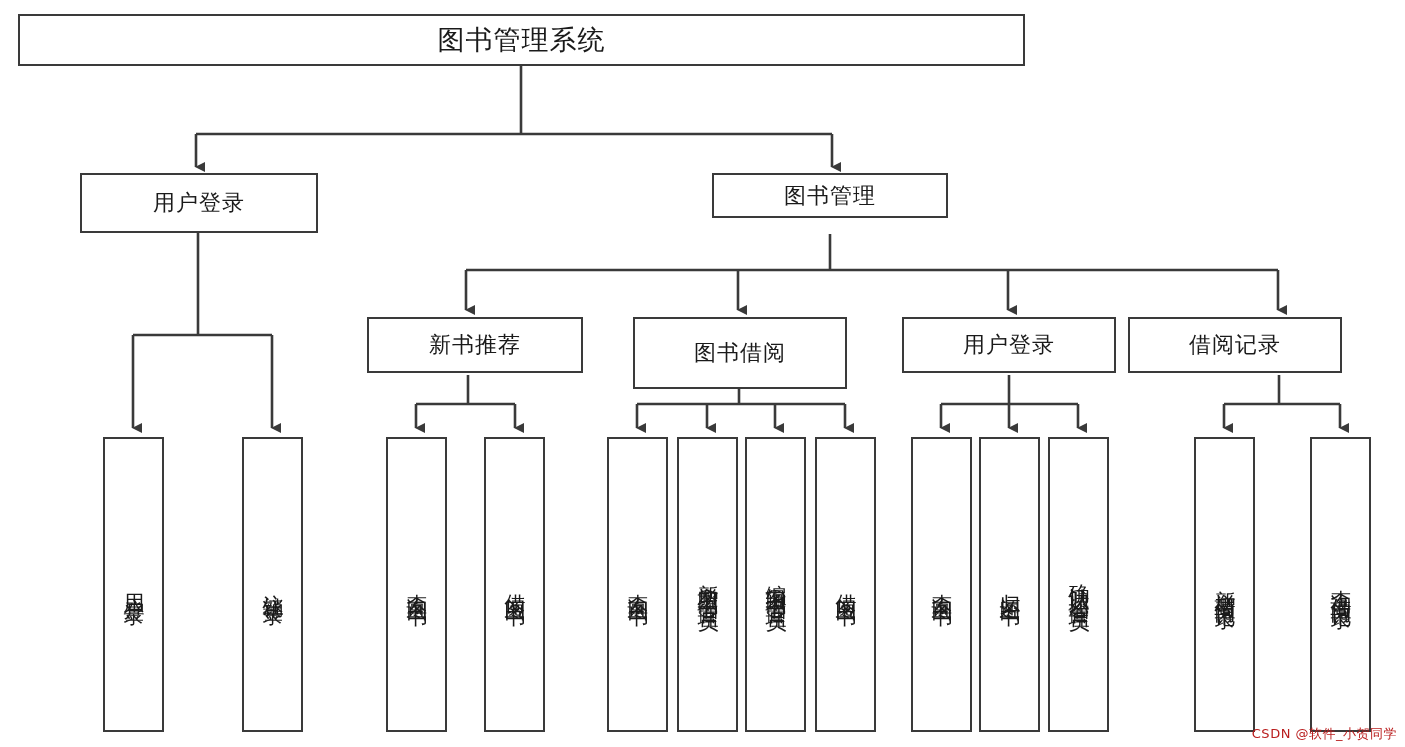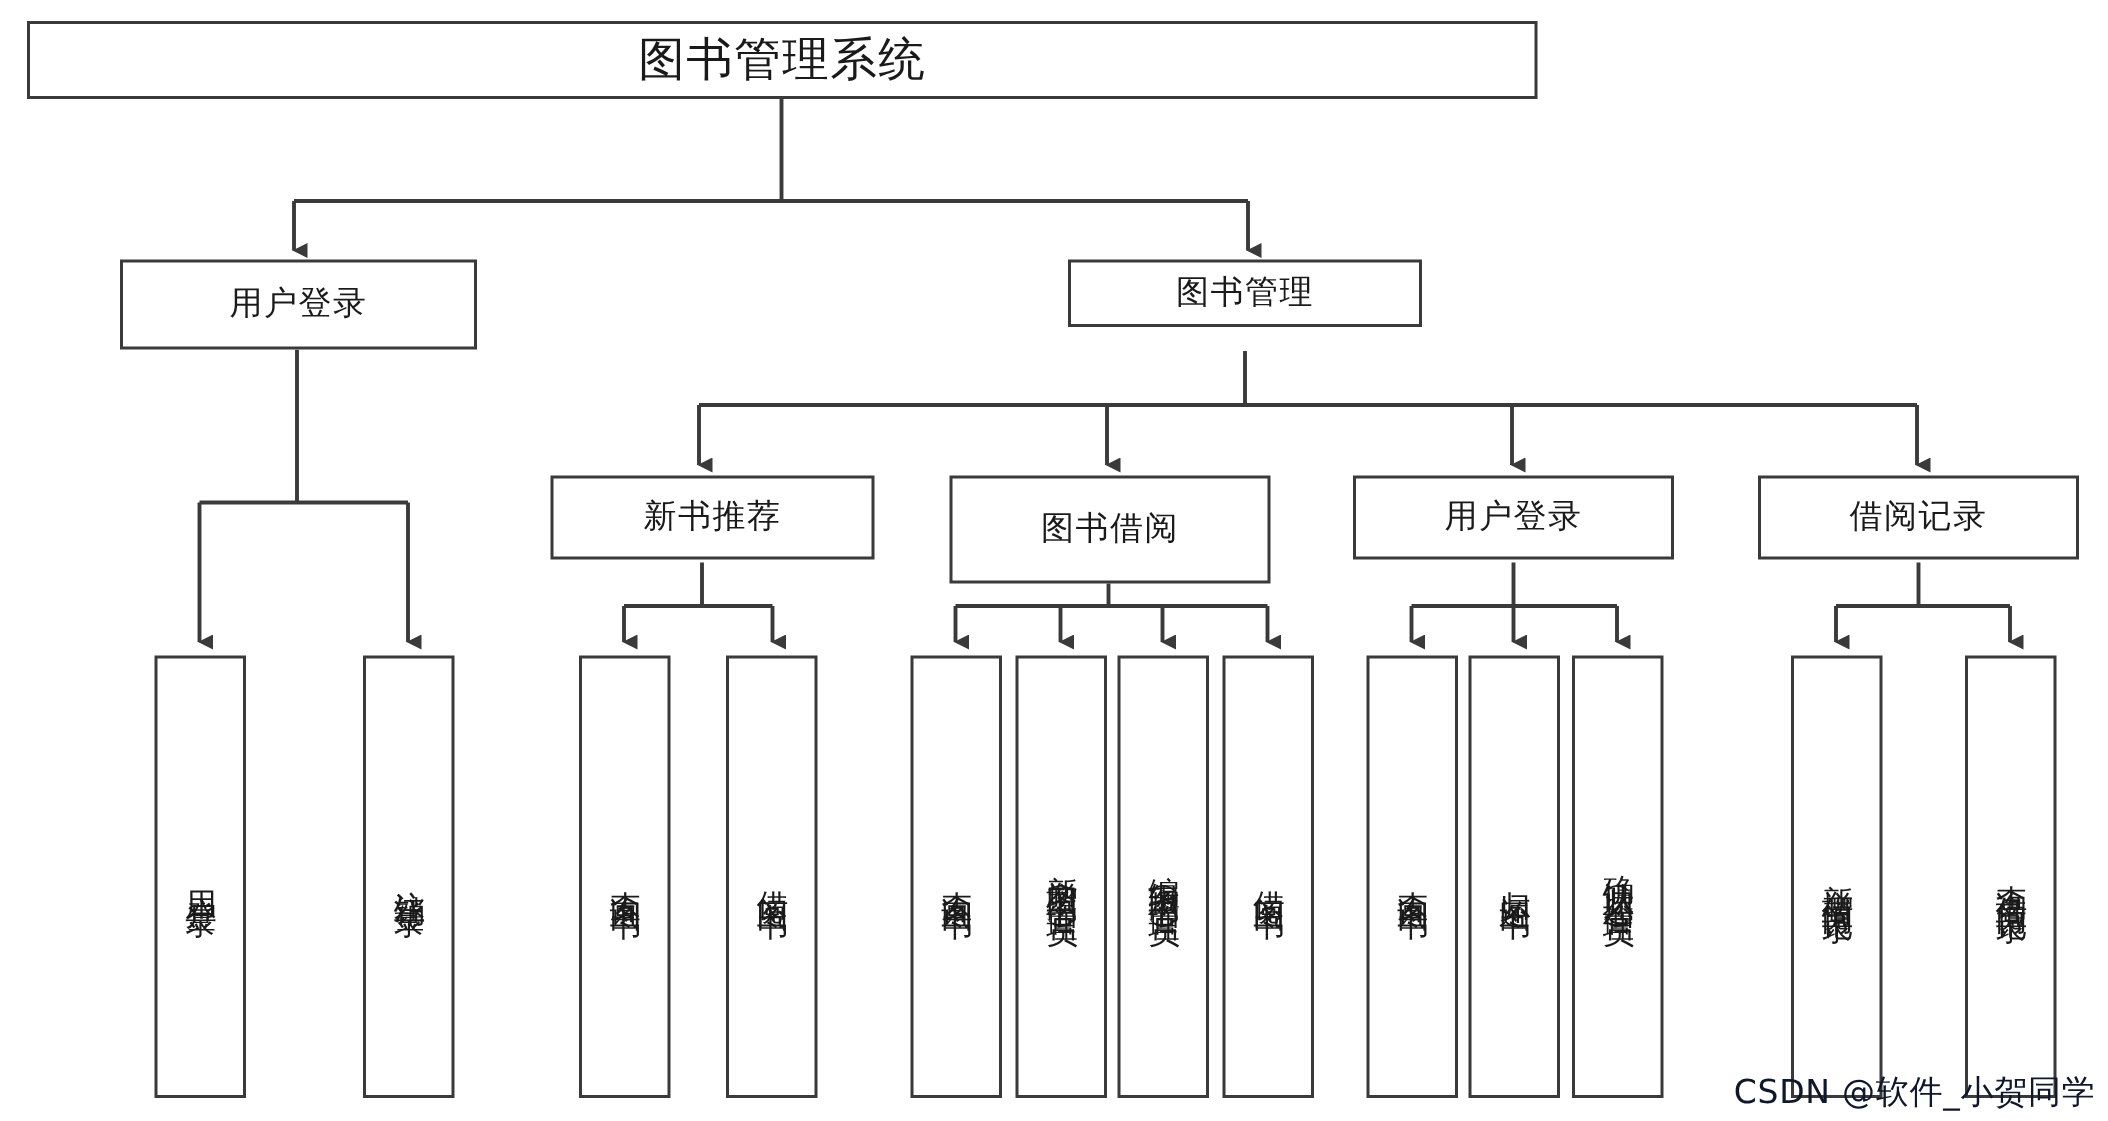--- a/index.html
+++ b/index.html
@@ -27,42 +27,42 @@
     line-height:1.18;
     white-space:pre;
   }
 
   
   .h-node .lbl{
     writing-mode:horizontal-tb;
     font-size:22px;
     letter-spacing:1px;
   }
-  #n-root .lbl{font-size:31px;}
+  #n-root .lbl{font-size:27px;}
 
   
   .v-node{
     align-items:center;
     justify-content:center;
     padding:4px 0;
   }
   .v-node .lbl{
     writing-mode:vertical-rl;
     text-orientation:upright;
     font-size:21px;
     line-height:1;
     letter-spacing:4px;
   }
 
   .watermark{
     position:absolute;
     right:8px;
     bottom:4px;
-    font-size:22px;
-    color:#0f172a;
+    font-size:13px;
+    color:#b91c1c;
     white-space:nowrap;
     pointer-events:none;
     letter-spacing:0.5px;
   }
 </style>
 </head>
 <body>
 
 <div id="stage">
 
@@ -133,21 +133,21 @@
   </div>
 
   <div class="node h-node" style="left:633px;top:317px;width:214px;height:72px;">
     <span class="lbl">图书借阅</span>
   </div>
 
   <div class="node h-node" style="left:902px;top:317px;width:214px;height:56px;">
     <span class="lbl">用户登录</span>
   </div>
 
-  <div class="node h-node" style="left:1172px;top:317px;width:214px;height:56px;">
+  <div class="node h-node" style="left:1128px;top:317px;width:214px;height:56px;">
     <span class="lbl">借阅记录</span>
   </div>
 
   <div class="node v-node" style="left:103px;top:437px;width:61px;height:295px;">
     <span class="lbl">用户登录</span>
   </div>
 
   <div class="node v-node" style="left:242px;top:437px;width:61px;height:295px;">
     <span class="lbl">注销登录</span>
   </div>

